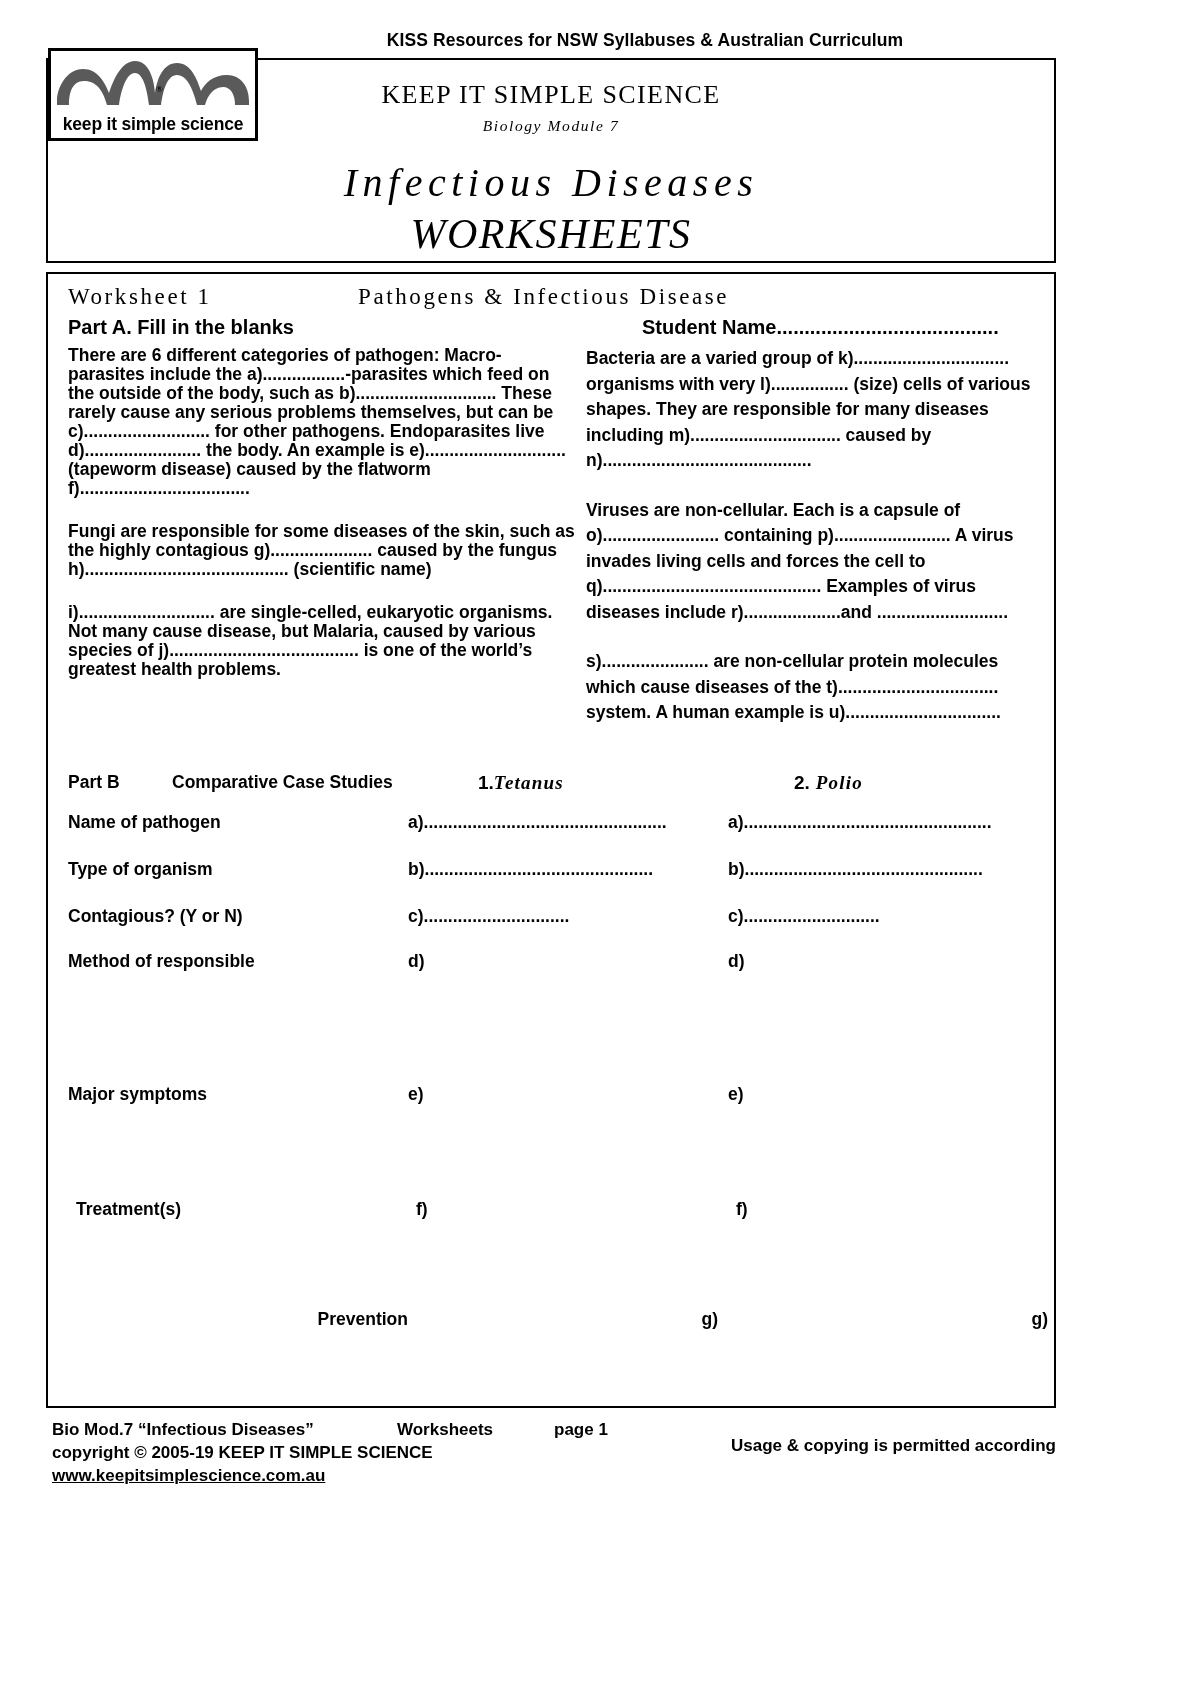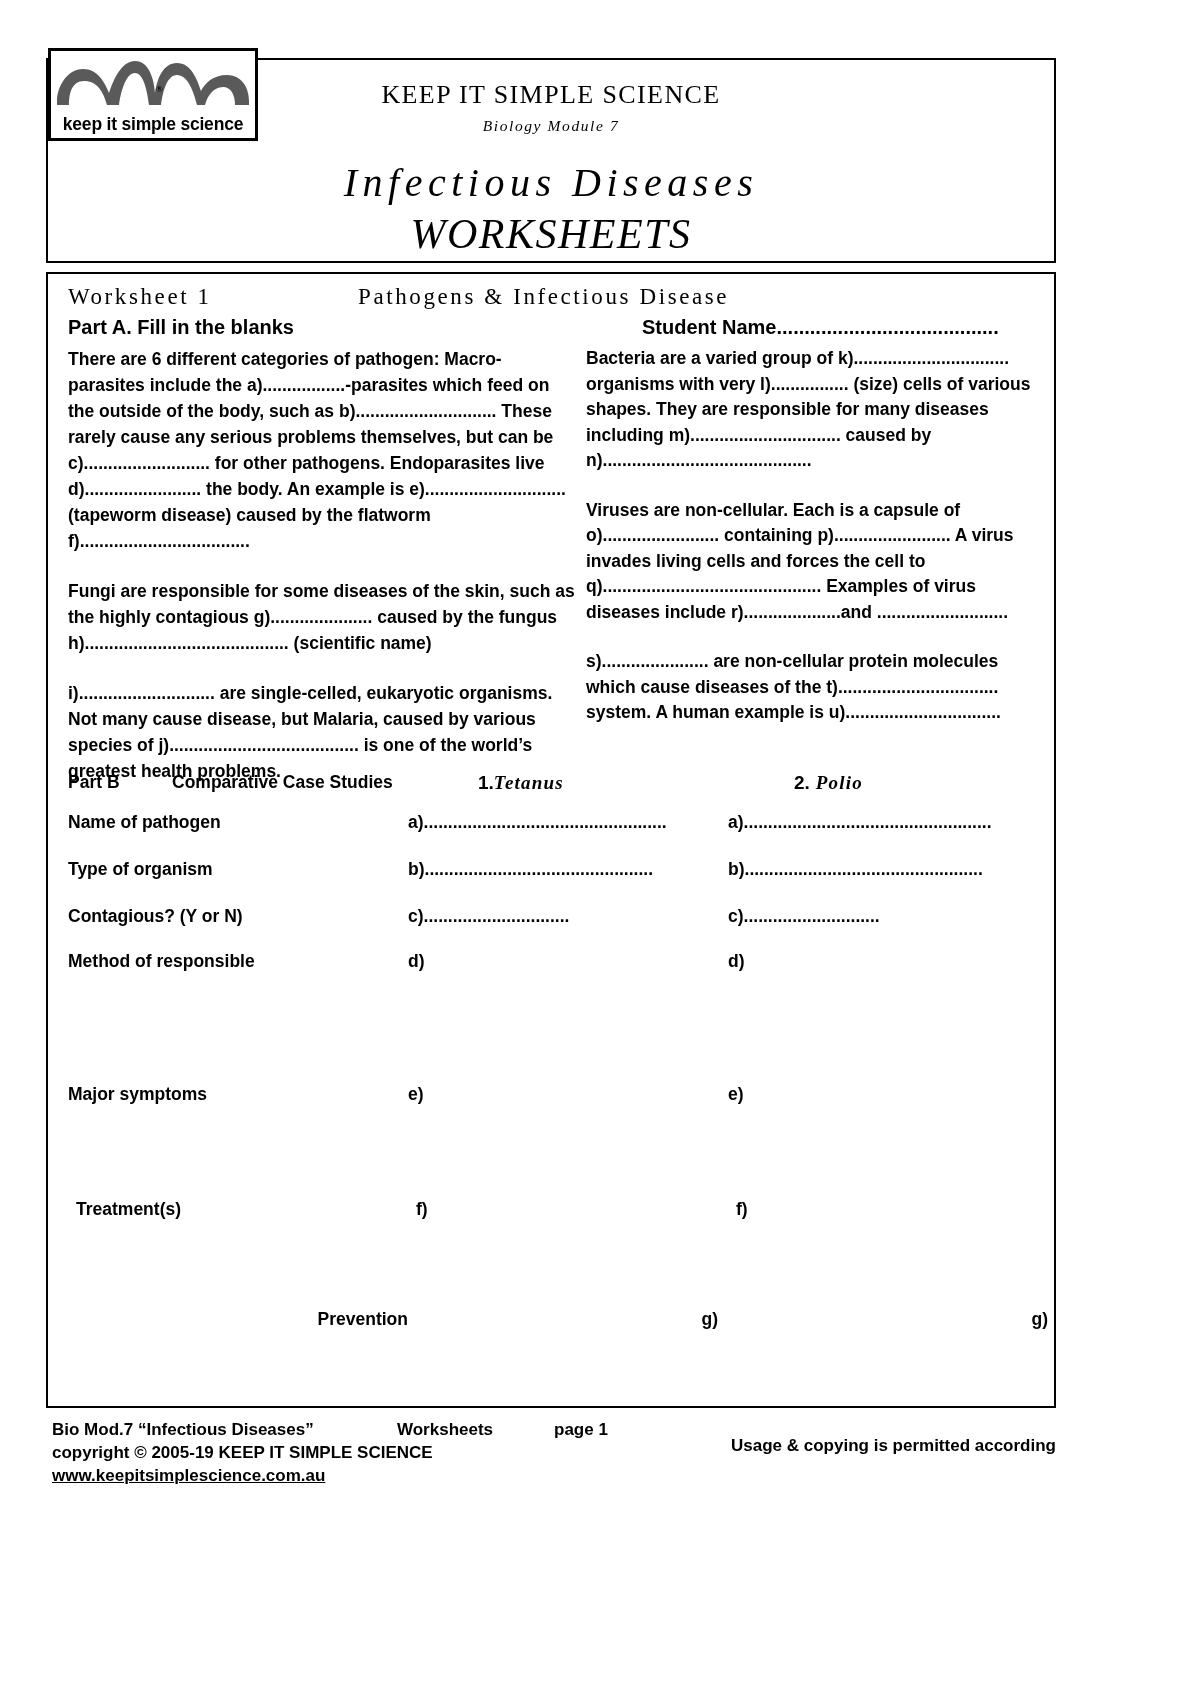--- a/index.html
+++ b/index.html
@@ -112,21 +112,21 @@
   .student-name {
     position: absolute; left: 594px; top: 42px;
     font-size: 20px; font-weight: bold;
     width: 440px;
   }
 
   .col-left {
     position: absolute; left: 20px; top: 72px;
     width: 510px;
     font-size: 17.5px; font-weight: bold;
-    line-height: 26px;
+    line-height: 19px;
   }
   .col-right {
     position: absolute; left: 538px; top: 72px;
     width: 460px;
     font-size: 17.5px; font-weight: bold;
     line-height: 25.5px;
   }
   .para { margin: 0 0 24px 0; }
   .para:last-child { margin-bottom: 0; }
 
@@ -185,20 +185,21 @@
   .f-doc { position: absolute; left: 0; top: 0; }
   .f-ws  { position: absolute; left: 345px; top: 0; }
   .f-pg  { position: absolute; left: 502px; top: 0; }
   .f-url { text-decoration: underline; }
 </style>
 </head>
 <body>
 
 <div class="page">
 
+  <div class="top-banner">KISS Resources for NSW Syllabuses &amp; Australian Curriculum</div>
 
   <div class="header-box">
     <div class="kiss-title">KEEP IT SIMPLE SCIENCE</div>
     <div class="module-line">Biology Module 7</div>
     <div class="doc-title">Infectious Diseases</div>
     <div class="doc-subtitle">WORKSHEETS</div>
   </div>
 
   <div class="logo-box">
     <div class="logo-inner">

